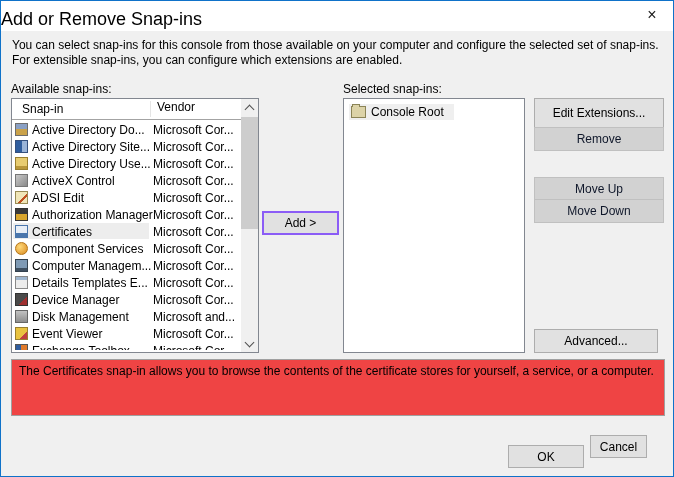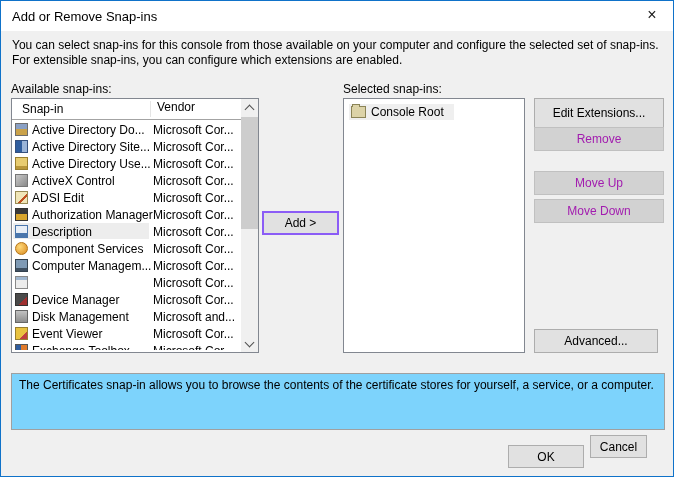--- a/index.html
+++ b/index.html
@@ -2,21 +2,21 @@
 <html><head>
 <meta charset="utf-8">
 <style>
   html,body{margin:0;padding:0;background:#555;}
   .dlg{
     position:relative;width:674px;height:477px;box-sizing:border-box;
     background:#f0f0f0;border:1px solid #0f72c9;overflow:hidden;
     font-family:"Liberation Sans","DejaVu Sans",sans-serif;font-size:12px;color:#000;
   }
   .titlebar{position:absolute;left:0;top:0;width:100%;height:30px;background:#ffffff;}
-  .title{position:absolute;left:11px;top:8px;font-size:13px;}
+  .title{position:absolute;left:0;top:8px;font-size:18px;}
   .closebtn{position:absolute;right:6px;top:2px;width:30px;height:24px;text-align:center;
     line-height:24px;font-size:16px;color:#1a1a1a;cursor:pointer;}
   .intro{position:absolute;left:11px;top:37px;width:653px;line-height:15px;}
   .seclabel{position:absolute;}
   
   .listbox{position:absolute;background:#ffffff;border:1px solid #828790;box-sizing:border-box;}
   #availList{left:10px;top:97px;width:248px;height:255px;}
   #selList{left:342px;top:97px;width:182px;height:255px;}
   .lvheader{position:absolute;left:0;top:0;right:17px;height:20px;background:#ffffff;
     border-bottom:1px solid #a3a3a3;}
@@ -33,36 +33,36 @@
   .sbar{position:absolute;top:0;right:0;width:17px;height:100%;background:#f0f0f0;}
   .sbtn{position:absolute;left:0;width:17px;height:17px;background:#f0f0f0;}
   .sbtn.up{top:0;} .sbtn.down{bottom:0;}
   .chev{position:absolute;left:5px;width:6px;height:6px;border:solid #505050;border-width:1.5px 1.5px 0 0;}
   .up .chev{top:7px;transform:rotate(-45deg);}
   .down .chev{top:4px;transform:rotate(135deg);}
   .sthumb{position:absolute;left:0;top:18px;width:17px;height:112px;background:#cdcdcd;}
   
   .btn{position:absolute;box-sizing:border-box;background:#e1e1e1;border:1px solid #adadad;
     text-align:center;font-size:12px;color:#000;display:flex;align-items:center;justify-content:center;cursor:default;}
-  .btn.disabled{background:#d2d2d2;border-color:#c0c0c0;color:#a21caf;}
+  .btn.disabled{background:#d2d2d2;border-color:#c0c0c0;color:#0f172a;}
   #addBtn{left:261px;top:210px;width:77px;height:24px;border:2px solid #8b5cf6;}
   #btnEdit{left:533px;top:97px;width:130px;height:30px;}
   #btnRemove{left:533px;top:126px;width:130px;height:24px;}
-  #btnMoveUp{left:533px;top:170px;width:130px;height:24px;}
+  #btnMoveUp{left:533px;top:176px;width:130px;height:24px;}
   #btnMoveDown{left:533px;top:198px;width:130px;height:24px;}
   #btnAdvanced{left:533px;top:328px;width:124px;height:24px;}
   #btnOk{left:507px;top:444px;width:76px;height:23px;}
   #btnCancel{left:589px;top:434px;width:57px;height:23px;}
   
   .selitem{position:absolute;left:5px;top:5px;display:inline-flex;align-items:center;
     background:#efefef;padding:1px 10px 1px 2px;}
   .selitem .ic2{width:15px;height:12px;margin-right:5px;position:relative;}
   
-  .descbox{position:absolute;left:10px;top:372px;width:654px;height:57px;box-sizing:border-box;
-    background:#7dd3fc;border:1px solid #a0a0a0;padding:4px 7px;}
+  .descbox{position:absolute;left:10px;top:358px;width:654px;height:57px;box-sizing:border-box;
+    background:#ef4444;border:1px solid #a0a0a0;padding:4px 7px;}
   
   [data-glyph="ad-domains-icon"]{background:linear-gradient(180deg,#8aa0c4 0 45%,#caa24a 45% 100%);border:1px solid #6d6d6d;box-sizing:border-box;}
   [data-glyph="ad-sites-icon"]{background:linear-gradient(90deg,#2f5d9e 0 55%,#9ab4d8 55%);border:1px solid #35507e;box-sizing:border-box;}
   [data-glyph="ad-users-icon"]{background:linear-gradient(180deg,#e8cc70 0 75%,#b8963a 75%);border:1px solid #9a7f2e;box-sizing:border-box;}
   [data-glyph="activex-icon"]{background:linear-gradient(135deg,#c8c8c8,#8a8a8a);border:1px solid #777;box-sizing:border-box;}
   [data-glyph="adsi-edit-icon"]{background:linear-gradient(135deg,rgba(0,0,0,0) 0 55%,#c05020 55% 72%,rgba(0,0,0,0) 72%),#f0e6b8;border:1px solid #998c55;box-sizing:border-box;}
   [data-glyph="authorization-manager-icon"]{background:linear-gradient(180deg,#3a3a3a 0 50%,#d9a62e 50%);border:1px solid #333;box-sizing:border-box;}
   [data-glyph="certificates-icon"]{background:linear-gradient(180deg,#e8eef6 0 60%,#4a76ac 60%);border:1px solid #4a76ac;box-sizing:border-box;}
   [data-glyph="component-services-icon"]{background:radial-gradient(circle at 35% 35%,#ffd97a,#d98a1f);border-radius:50%;border:1px solid #b57417;box-sizing:border-box;}
   [data-glyph="computer-management-icon"]{background:linear-gradient(180deg,#7f9ab5 0 70%,#3f4f60 70%);border:1px solid #34424f;box-sizing:border-box;}
@@ -121,35 +121,36 @@
         <span class="nm">ADSI Edit</span>
         <span class="vn">Microsoft Cor...</span>
       </div>
       <div class="row">
         <span class="ic" data-glyph="authorization-manager-icon"></span>
         <span class="nm">Authorization Manager</span>
         <span class="vn">Microsoft Cor...</span>
       </div>
       <div class="row selected">
         <span class="ic" data-glyph="certificates-icon"></span>
-        <span class="nm">Description</span>
+        <span class="nm">Certificates</span>
         <span class="vn">Microsoft Cor...</span>
       </div>
       <div class="row">
         <span class="ic" data-glyph="component-services-icon"></span>
         <span class="nm">Component Services</span>
         <span class="vn">Microsoft Cor...</span>
       </div>
       <div class="row">
         <span class="ic" data-glyph="computer-management-icon"></span>
         <span class="nm">Computer Managem...</span>
         <span class="vn">Microsoft Cor...</span>
       </div>
       <div class="row">
         <span class="ic" data-glyph="details-templates-icon"></span>
+        <span class="nm">Details Templates E...</span>
         <span class="vn">Microsoft Cor...</span>
       </div>
       <div class="row">
         <span class="ic" data-glyph="device-manager-icon"></span>
         <span class="nm">Device Manager</span>
         <span class="vn">Microsoft Cor...</span>
       </div>
       <div class="row">
         <span class="ic" data-glyph="disk-management-icon"></span>
         <span class="nm">Disk Management</span>

